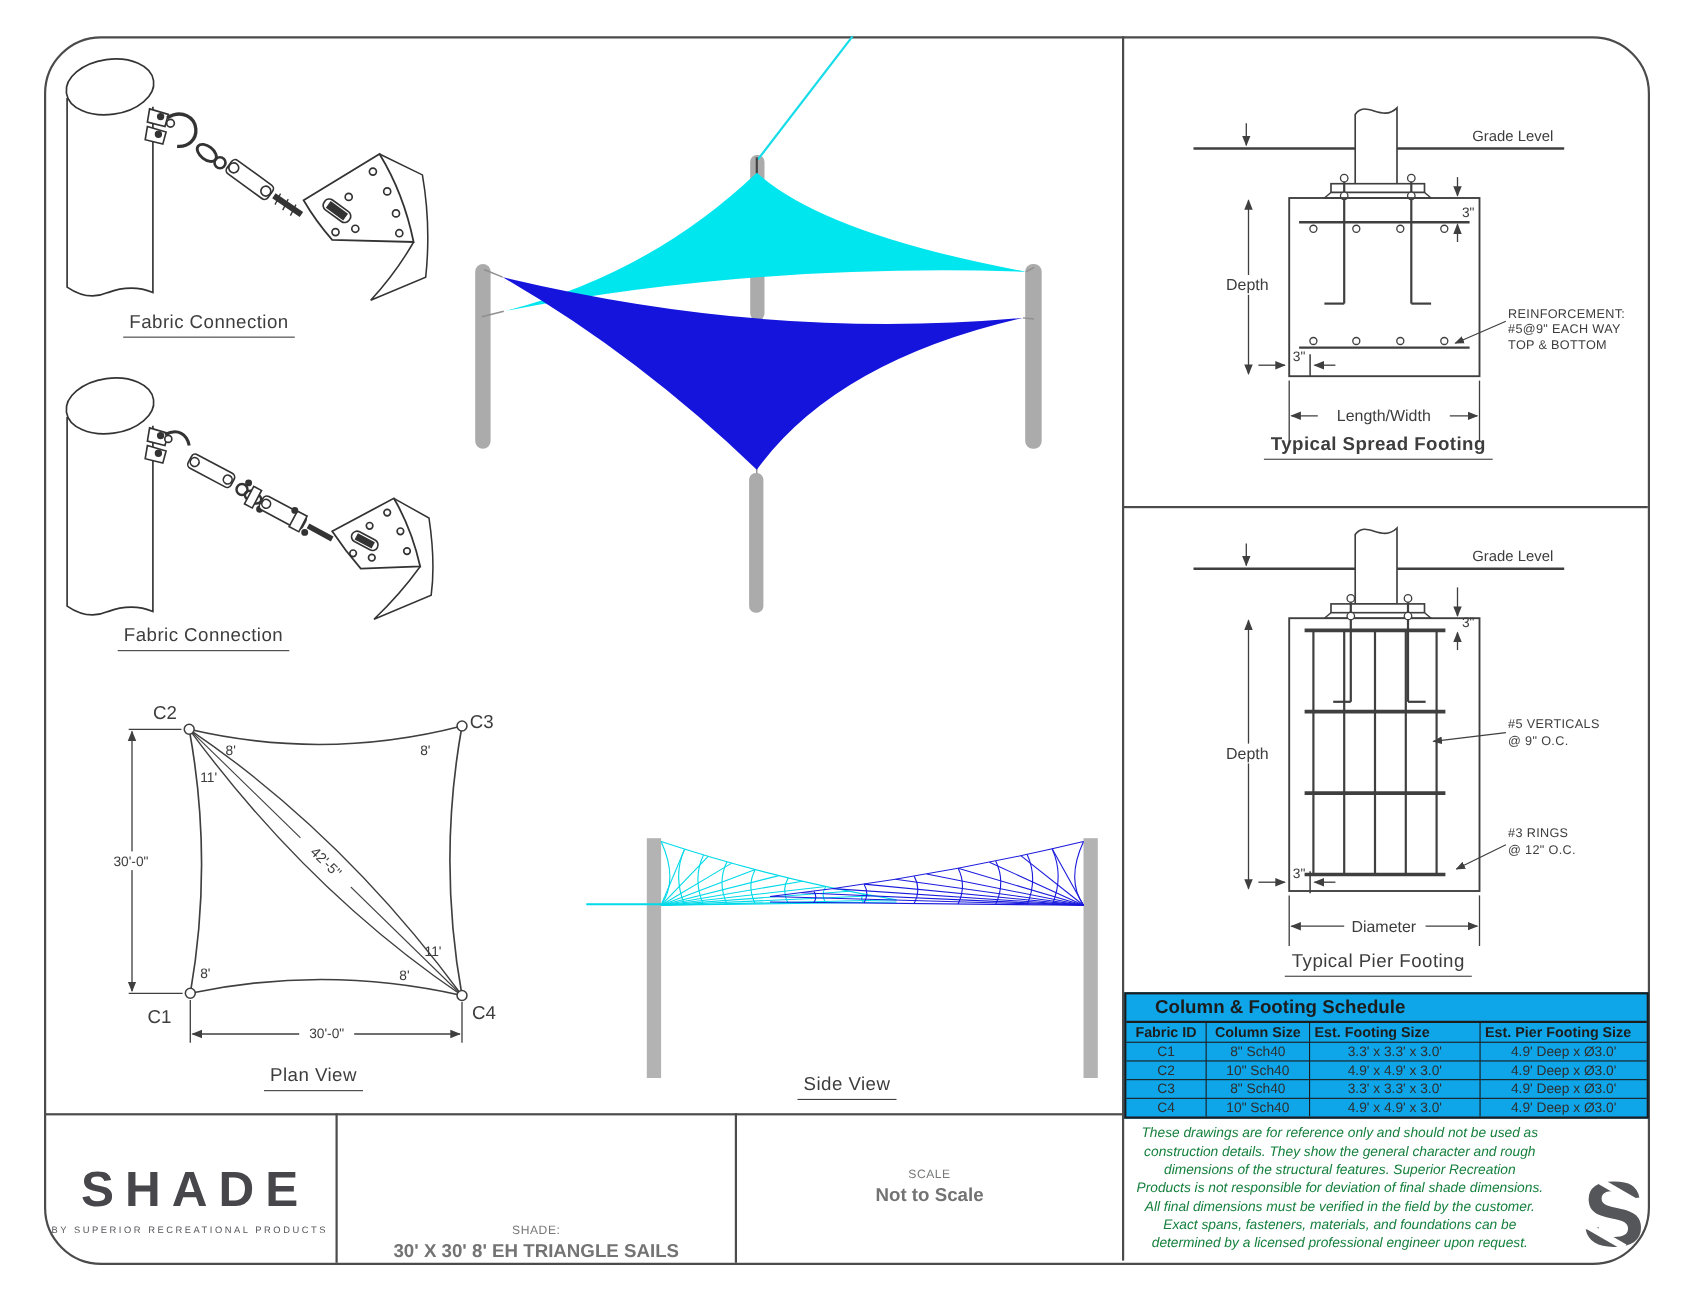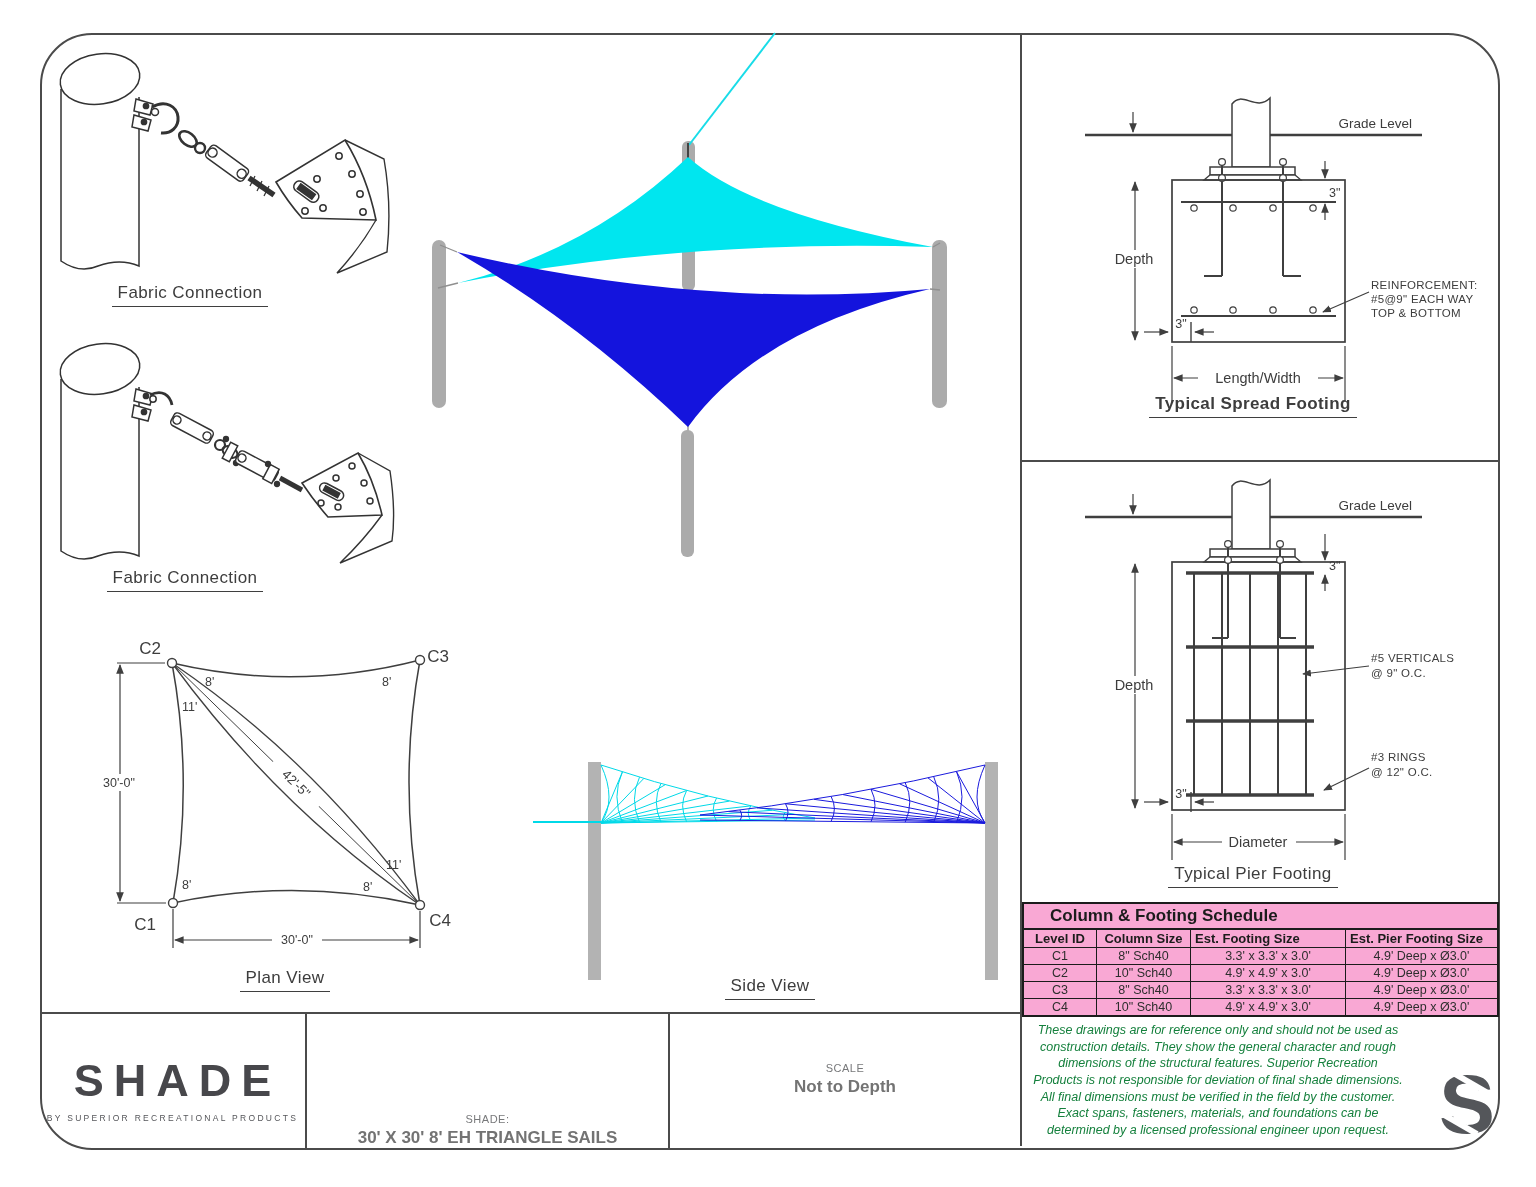--- a/index.html
+++ b/index.html
@@ -7,21 +7,21 @@
        font-family:"Liberation Sans", sans-serif;color:#3d3d3d;}
   .abs{position:absolute;}
   #sheet-border{left:40px;top:33px;width:1456px;height:1113px;border:2px solid #4b4b4b;border-radius:52px;}
   .vline{background:#4b4b4b;width:2px;}
   .hline{background:#4b4b4b;height:2px;}
   .sec-label{font-size:17px;color:#3d3d3d;text-align:center;letter-spacing:.4px;}
   .sec-label span{display:inline-block;border-bottom:1.6px solid #3f3f3f;padding:0 6px 3px 6px;text-align:center;}
   svg{display:block;overflow:visible;}
   svg text{font-family:"Liberation Sans", sans-serif;fill:#3d3d3d;}
   
-  #schedule{left:1022px;top:902px;width:477px;box-sizing:border-box;border:2px solid #1c1c1c;background:#f9a8d4;}
+  #schedule{left:1022px;top:902px;width:477px;box-sizing:border-box;border:2px solid #1c1c1c;background:#0ea5e9;}
   .sch-title{font-size:17px;font-weight:bold;color:#1c1c1c;padding:2px 0 2px 26px;border-bottom:2px solid #1c1c1c;}
   .sch-grid{display:grid;grid-template-columns:73px 94px 155px 151px;}
   .sch-cell{box-sizing:border-box;font-size:12.5px;color:#2e2e2e;text-align:center;
             padding:1px 2px;border-right:1.5px solid #1c1c1c;border-bottom:1.5px solid #1c1c1c;
             white-space:nowrap;overflow:hidden;}
   .sch-cell.last{border-right:none;}
   .sch-cell.bottom{border-bottom:none;}
   .sch-head{font-weight:bold;font-size:13px;color:#1c1c1c;}
   .sch-head.alignl{text-align:left;padding-left:4px;}
   
@@ -434,21 +434,21 @@
   <rect x="192" y="363" width="74" height="17" fill="#fff"></rect>
   <text x="228" y="377" font-size="14.5" text-anchor="middle">Diameter</text>
 </svg>
 <div class="abs sec-label" style="left:1143px;top:864px;width:220px;">
   <span>Typical Pier Footing</span>
 </div>
 
 <div class="abs" id="schedule">
   <div class="sch-title">Column &amp; Footing Schedule</div>
   <div class="sch-grid">
-    <div class="sch-cell sch-head">Level ID</div>
+    <div class="sch-cell sch-head">Fabric ID</div>
     <div class="sch-cell sch-head">Column Size</div>
     <div class="sch-cell sch-head alignl">Est. Footing Size</div>
     <div class="sch-cell sch-head alignl last">Est. Pier Footing Size</div>
 
     <div class="sch-cell">C1</div>
     <div class="sch-cell">8" Sch40</div>
     <div class="sch-cell">3.3' x 3.3' x 3.0'</div>
     <div class="sch-cell last">4.9' Deep x Ø3.0'</div>
 
     <div class="sch-cell">C2</div>
@@ -471,20 +471,20 @@
 <div class="abs" id="logo-cell">
   <div id="logo-text">SHADE</div>
   <div id="logo-sub">BY SUPERIOR RECREATIONAL PRODUCTS</div>
 </div>
 <div class="abs" style="left:315px;top:1113px;width:345px;">
   <div class="tb-small">SHADE:</div>
   <div class="tb-big">30' X 30' 8' EH TRIANGLE SAILS</div>
 </div>
 <div class="abs" style="left:678px;top:1062px;width:334px;">
   <div class="tb-small">SCALE</div>
-  <div class="tb-big">Not to Depth</div>
+  <div class="tb-big">Not to Scale</div>
 </div>
 <div class="abs" id="disclaimer">These drawings are for reference only and should not be used as construction details. They show the general character and rough dimensions of the structural features. Superior Recreation Products is not responsible for deviation of final shade dimensions. All final dimensions must be verified in the field by the customer. Exact spans, fasteners, materials, and foundations can be determined by a licensed professional engineer upon request.</div>
 <div class="abs" id="s-mark">
   <span class="glyph">S</span>
   <span class="cut c1"></span>
   <span class="cut c2"></span>
 </div>
 
 </body></html>

